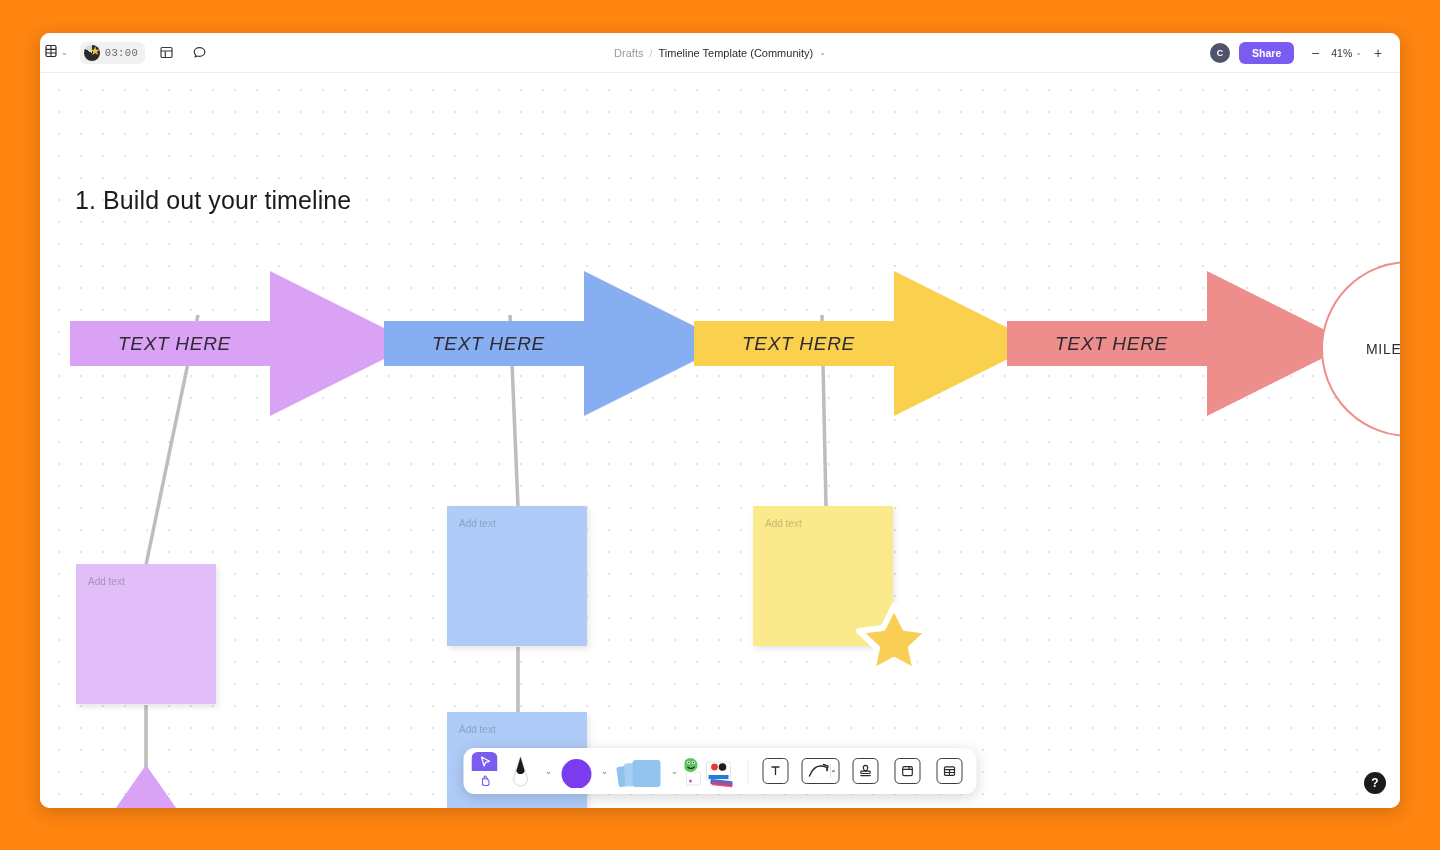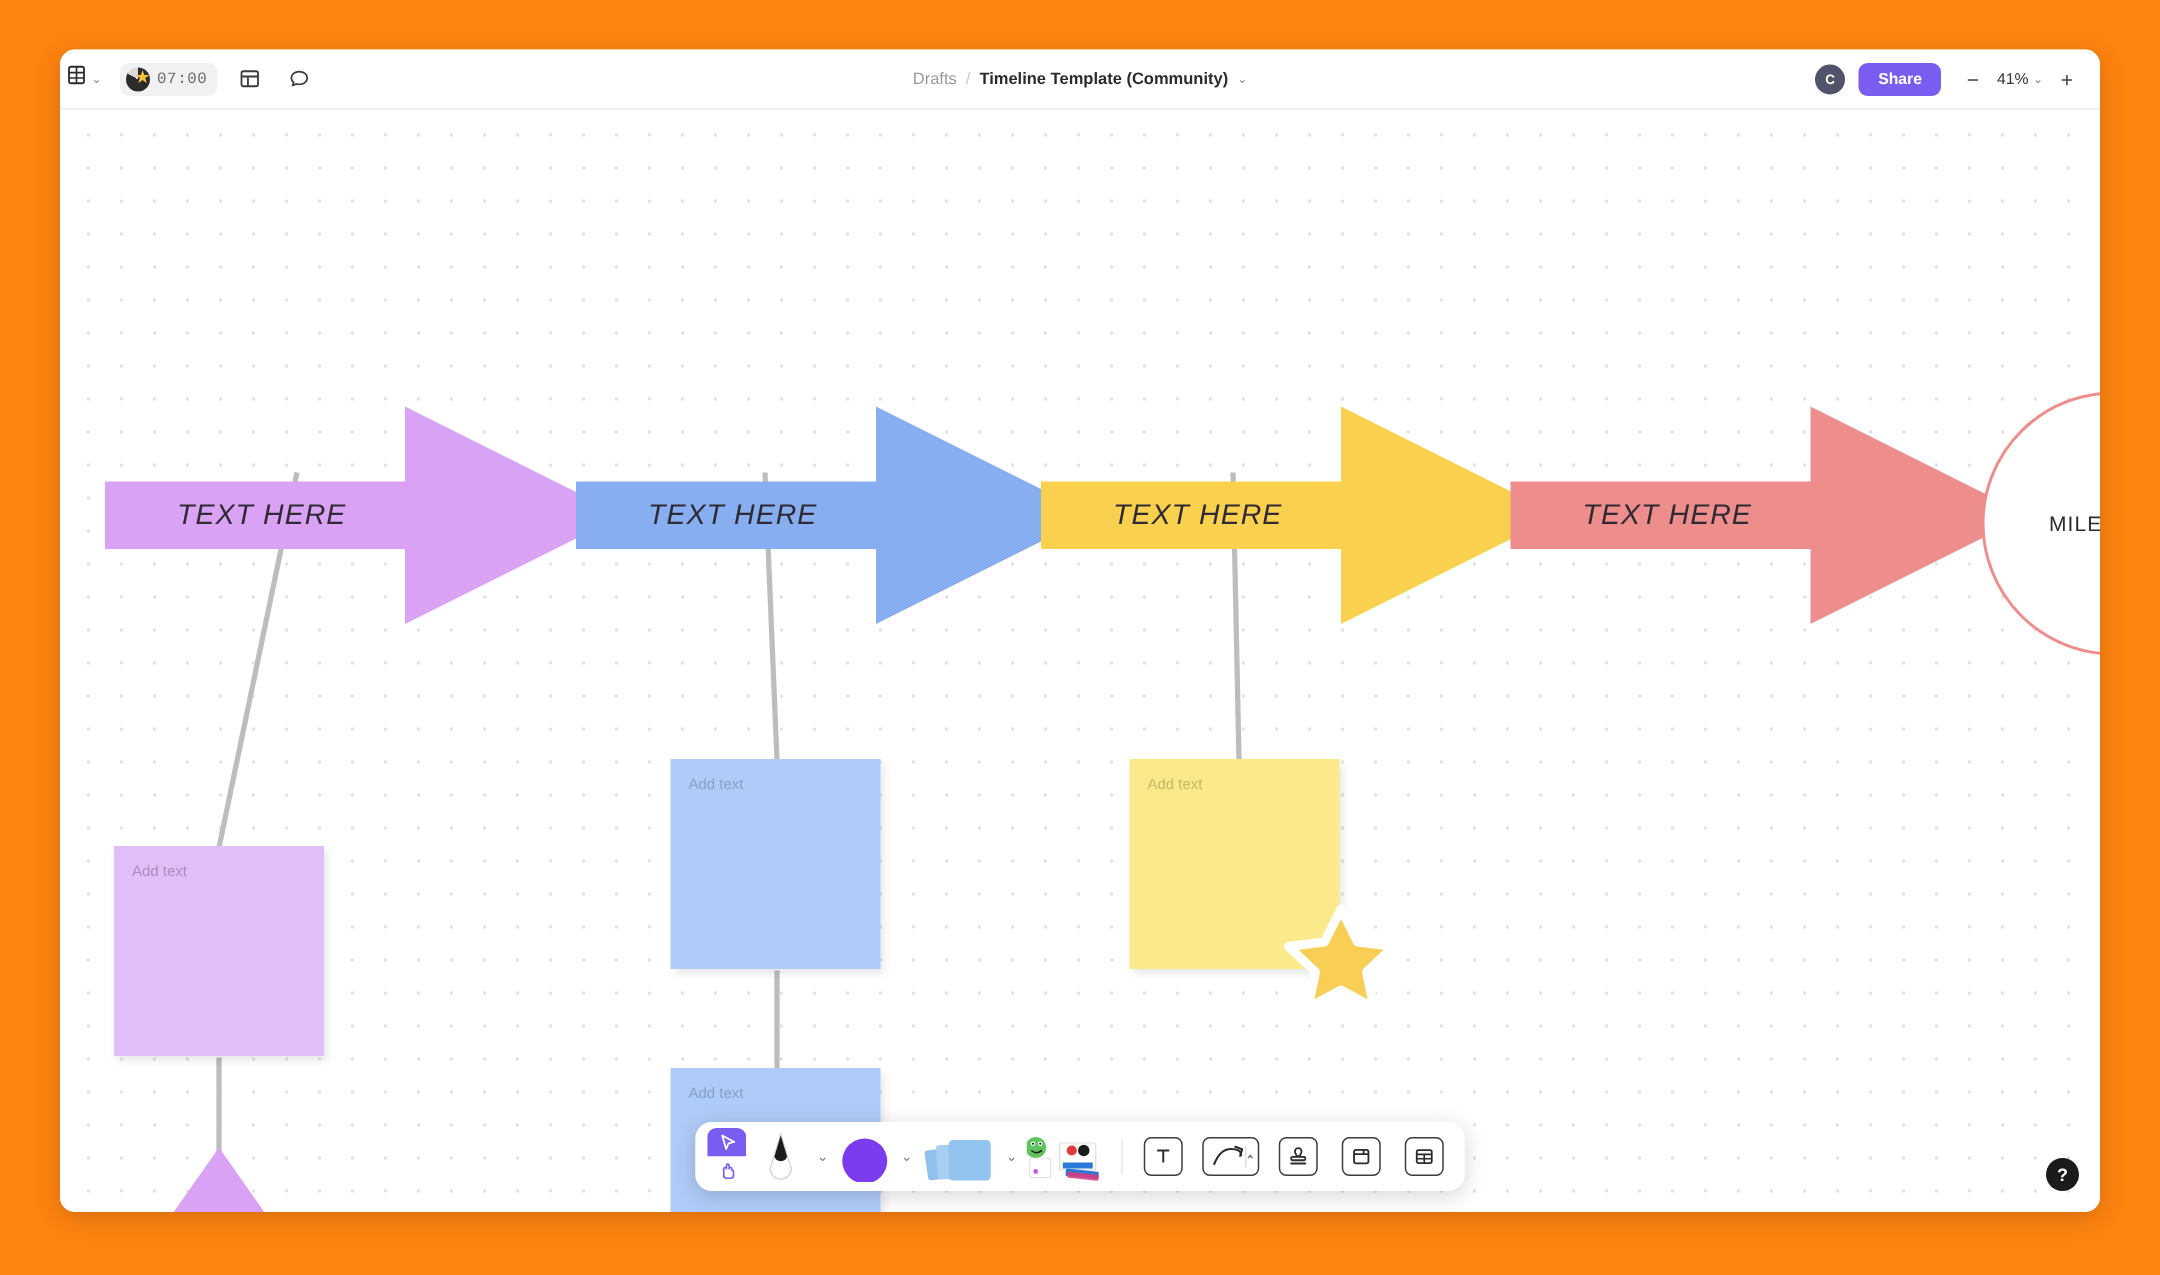--- a/index.html
+++ b/index.html
@@ -59,21 +59,21 @@
   }
 
   .breadcrumb {
     position: absolute; left: 50%; top: 50%;
     transform: translate(-50%, -50%);
     display: flex; align-items: center; gap: 6px;
     font-size: 11px; white-space: nowrap;
   }
   .bc-drafts { color: #9a9a9a; cursor: pointer; }
   .bc-sep { color: #c9c9c9; }
-  .bc-title { color: #2b2b2b; cursor: pointer; font-weight: bold; }
+  .bc-title { color: #2b2b2b; cursor: pointer; }
   .bc-caret { color: #8a8a8a; font-size: 8px; cursor: pointer; }
 
   .avatar {
     width: 20px; height: 20px; border-radius: 50%;
     background: #50546b; color: #fff;
     font-size: 9px; font-weight: bold;
     display: flex; align-items: center; justify-content: center;
     cursor: pointer;
   }
   .share-btn {
@@ -229,21 +229,21 @@
         <span class="zoom-value" style="padding:0">
           <span class="cv">⌄</span>
         </span>
       </div>
 
       <div class="timer-chip">
         <span class="timer-dial">
           <span class="disc"></span>
           <span class="timer-star">★</span>
         </span>
-        <span class="timer-text">07:00</span>
+        <span class="timer-text">03:00</span>
       </div>
 
       <div class="icon-btn">
         <svg width="15" height="15" viewBox="0 0 15 15">
           <rect x="2" y="2.5" width="11" height="10" rx="1.3" fill="none" stroke="#3b3b3b" stroke-width="1.2"></rect>
           <line x1="2" y1="6" x2="13" y2="6" stroke="#3b3b3b" stroke-width="1.2"></line>
           <line x1="6.3" y1="6" x2="6.3" y2="12.5" stroke="#3b3b3b" stroke-width="1.2"></line>
         </svg>
       </div>
 
@@ -270,20 +270,21 @@
           <span>41%</span>
           <span class="cv">⌄</span>
         </span>
         <button class="zoom-btn">+</button>
       </div>
     </div>
   </div>
 
   <div id="canvas">
 
+    <div id="step-title">1. Build out your timeline</div>
 
     <svg class="connector" style="left:0;top:0;width:1360px;height:735px">
       <path d="M158,242 L106,492"></path>
       <path d="M470,242 L478,434"></path>
       <path d="M478,574 L478,640"></path>
       <path d="M106,632 L106,706"></path>
       <path d="M782,242 L786,434"></path>
     </svg>
 
     <div id="arrows-layer">

